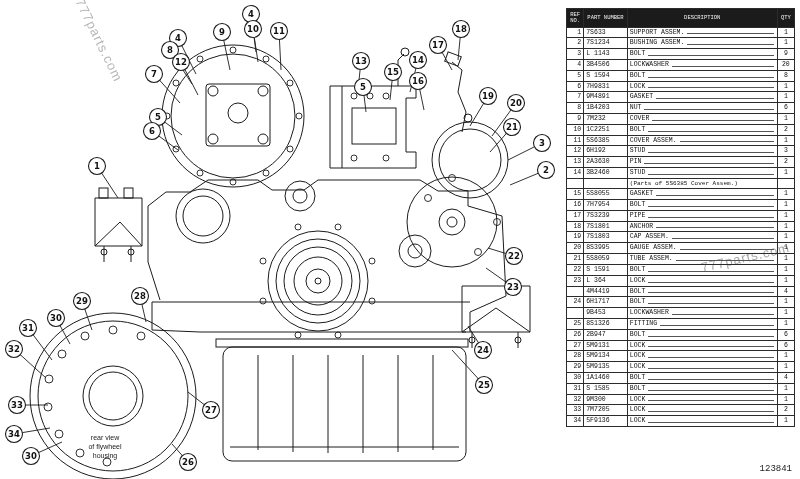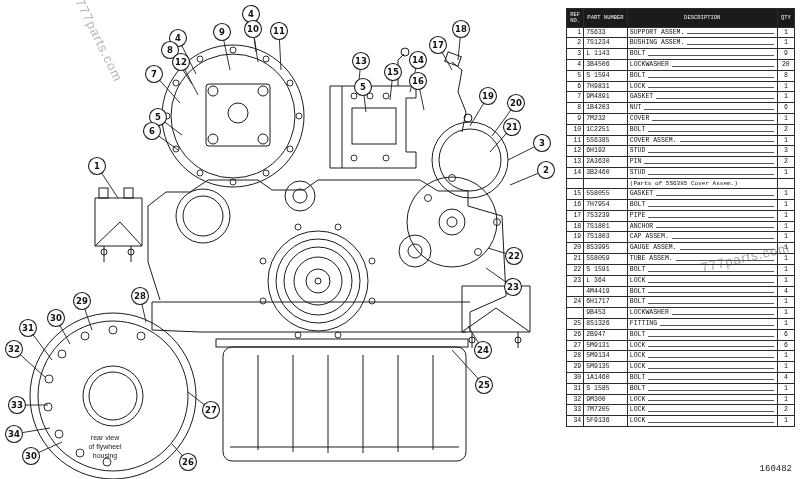--- a/index.html
+++ b/index.html
@@ -705,14 +705,14 @@
                 <span>LOCK</span>
                 <span class="leader"></span>
               </div>
             </td>
             <td class="qty">1</td>
           </tr>
         </tbody>
     </table>
   </div>
 
-  <div class="doc-number">160482</div>
+  <div class="doc-number">123841</div>
 </div>
 
 </body></html>

